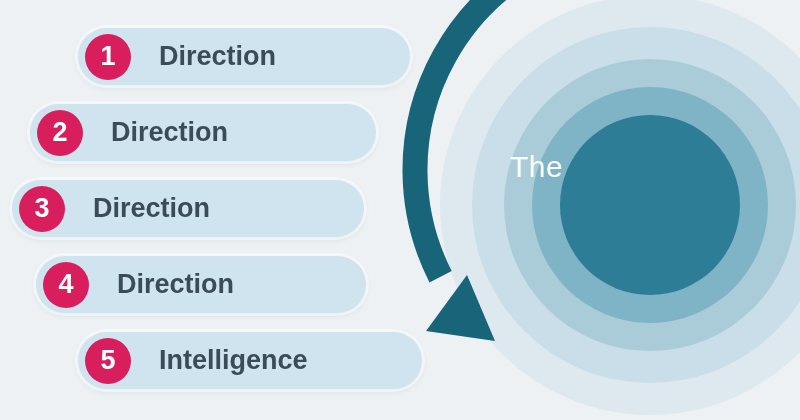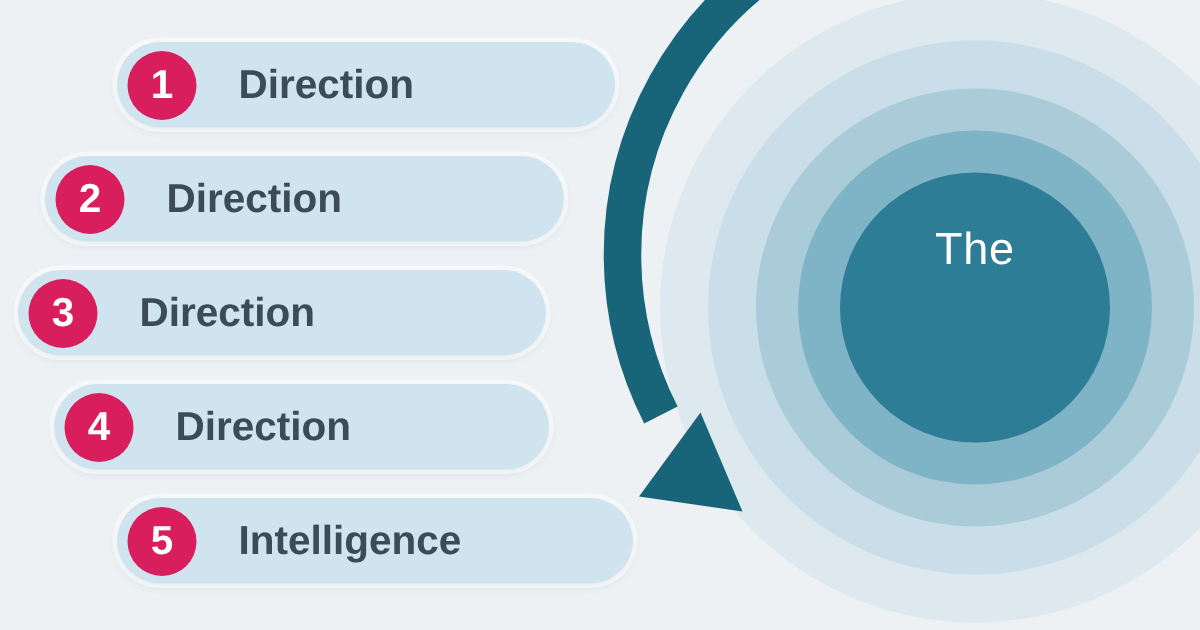--- a/index.html
+++ b/index.html
@@ -20,21 +20,20 @@
     top: 0;
     width: 800px;
     height: 420px;
     display: block;
   }
   .center-label {
     position: absolute;
     left: 510px;
     top: 148px;
     width: 280px;
-    text-align: center;
     color: var(--title-text, #ffffff);
     font-size: 30px;
     line-height: 37px;
     font-weight: 400;
     letter-spacing: 0.5px;
   }
   .step {
     position: absolute;
     height: 57px;
     border-radius: 29px;

